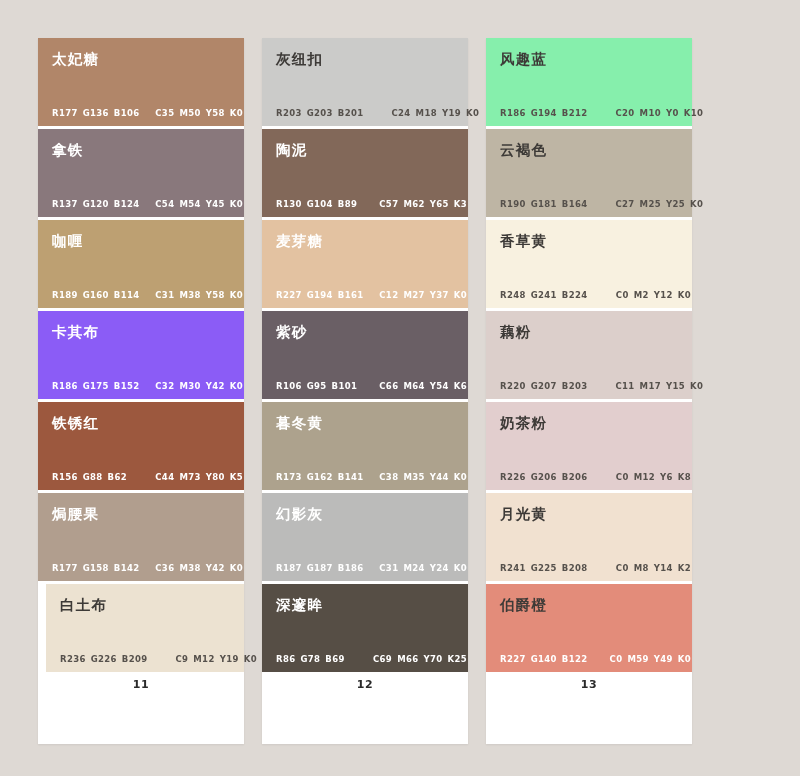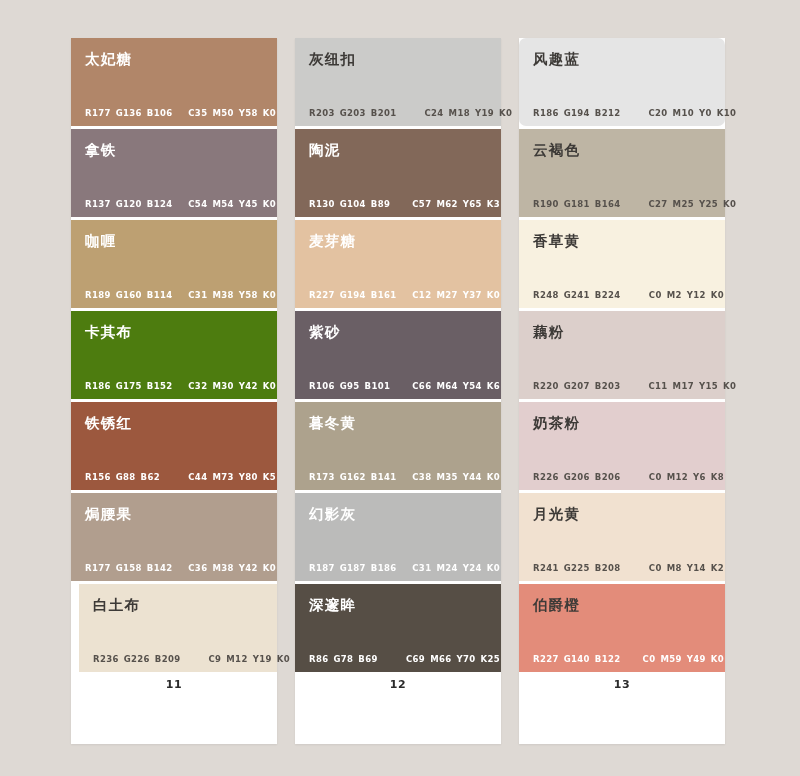--- a/index.html
+++ b/index.html
@@ -16,21 +16,21 @@
     overflow: hidden;
   }
 
   .board {
     position: relative;
     width: 800px;
     height: 776px;
     display: flex;
     justify-content: flex-start;
     align-items: flex-start;
-    padding: 38px 0 0 71px;
+    padding: 38px 0 0 38px;
     gap: 18px;
   }
 
   .card {
     width: 206px;
     background: #ffffff;
     display: flex;
     flex-direction: column;
     box-shadow: 0 1px 2px rgba(0,0,0,0.07);
   }
@@ -122,21 +122,21 @@
             <div class="cmyk"><span>C54</span><span>M54</span><span>Y45</span><span>K0</span></div>
           </div>
         </div>
         <div class="swatch" style="background: rgb(189, 160, 114);">
           <div class="swatch-name light-text">咖喱</div>
           <div class="codes light-text">
             <div class="rgb"><span>R189</span><span>G160</span><span>B114</span></div>
             <div class="cmyk"><span>C31</span><span>M38</span><span>Y58</span><span>K0</span></div>
           </div>
         </div>
-        <div class="swatch" style="background: #4d7c0f;">
+        <div class="swatch" style="background: #8b5cf6;">
           <div class="swatch-name light-text">卡其布</div>
           <div class="codes light-text">
             <div class="rgb"><span>R186</span><span>G175</span><span>B152</span></div>
             <div class="cmyk"><span>C32</span><span>M30</span><span>Y42</span><span>K0</span></div>
           </div>
         </div>
         <div class="swatch" style="background: rgb(156, 88, 62);">
           <div class="swatch-name light-text">铁锈红</div>
           <div class="codes light-text">
             <div class="rgb"><span>R156</span><span>G88</span><span>B62</span></div>
@@ -213,21 +213,21 @@
             <div class="cmyk"><span>C69</span><span>M66</span><span>Y70</span><span>K25</span></div>
           </div>
         </div>
       </div>
       <div class="card-footer">
         <div class="page-number">12</div>
       </div>
     </div>
     <div class="card">
       <div class="swatches">
-        <div class="swatch" style="background: #e5e5e5; border-radius: 7px;">
+        <div class="swatch" style="background: #86efac;">
           <div class="swatch-name dark-text">风趣蓝</div>
           <div class="codes dark-code">
             <div class="rgb"><span>R186</span><span>G194</span><span>B212</span></div>
             <div class="cmyk"><span>C20</span><span>M10</span><span>Y0</span><span>K10</span></div>
           </div>
         </div>
         <div class="swatch" style="background: rgb(190, 181, 164);">
           <div class="swatch-name dark-text">云褐色</div>
           <div class="codes dark-code">
             <div class="rgb"><span>R190</span><span>G181</span><span>B164</span></div>

